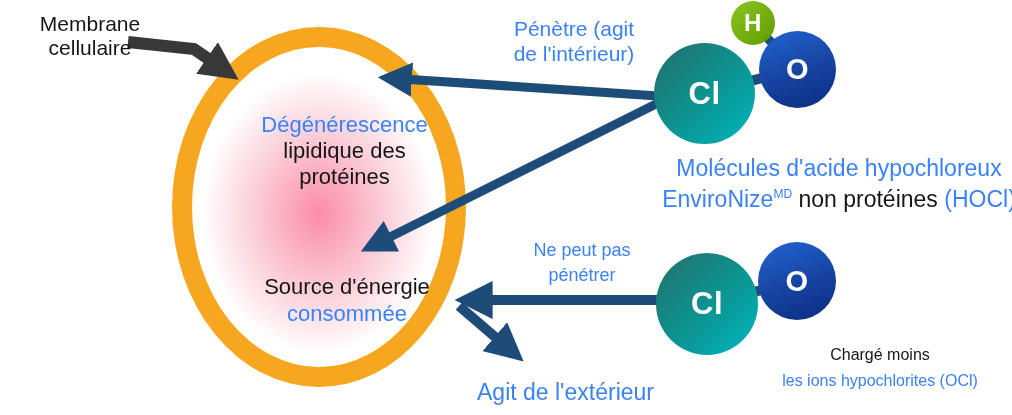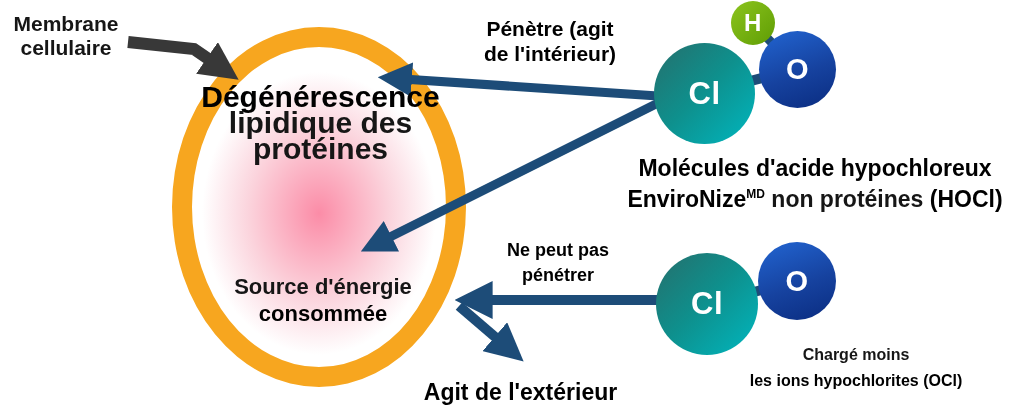--- a/index.html
+++ b/index.html
@@ -22,31 +22,31 @@
   }
   .atom.teal  { background: linear-gradient(135deg, #256F6C 0%, #0E908D 48%, #00B7BF 100%); justify-content: center; }
   .atom.oblue { background: linear-gradient(160deg, #2265D2 0%, #16429F 55%, #0A2C80 100%); }
   .atom.green { background: linear-gradient(135deg, #8CC41E 0%, #5F9D04 100%); }
   .hocl-cl { left:654px; top:43px;  width:101px; height:101px; font-size:31px; }
   .hocl-o  { left:759px; top:31px;  width:77px;  height:77px;  font-size:29px; }
   .hocl-h  { left:731px; top:1px;   width:44px;  height:44px;  font-size:24px; }
   .ocl-cl  { left:656px; top:253px; width:102px; height:102px; font-size:31px; }
   .ocl-o   { left:758px; top:242px; width:78px;  height:78px;  font-size:29px; }
   
-  .lbl { position:absolute; z-index:5; font-weight:bold; text-align:center; }
-  .blue  { color:#000000; }
+  .lbl { position:absolute; z-index:5; font-weight:normal; text-align:center;padding-left:24px; }
+  .blue  { color:#3b82f6; }
   .black { color:#161616; }
   .membrane-label { left:0px; top:12px; width:132px; font-size:21px; line-height:24px; }
   .penetrates-label { left:450px; top:16px; width:200px; font-size:21px; line-height:25px; }
-  .cell-text-top { left:198px; top:84px; width:245px; font-size:30px; line-height:26px; }
+  .cell-text-top { left:198px; top:112px; width:245px; font-size:22px; line-height:26px; }
   .cell-text-bottom { left:198px; top:273px; width:250px; font-size:22px; line-height:27px; }
   .hocl-caption { left:618px; top:155px; width:394px; font-size:23px; line-height:26px; }
   .hocl-caption sup { font-size:12px;text-align:right; }
   .cannot-label { left:470px; top:238px; width:176px; font-size:18px; line-height:25px; }
-  .acts-outside-label { left:403px; top:379px; width:235px; font-size:23px; }
+  .acts-outside-label { left:424px; top:379px; width:235px; font-size:23px; }
   .ocl-caption { left:700px; top:342px; width:312px; font-size:16px; line-height:26px; }
 </style>
 </head>
 <body>
 
 <div class="canvas">
 
   <div class="cell"></div>
 
   <svg class="overlay" width="1012" height="415" viewBox="0 0 1012 415">

